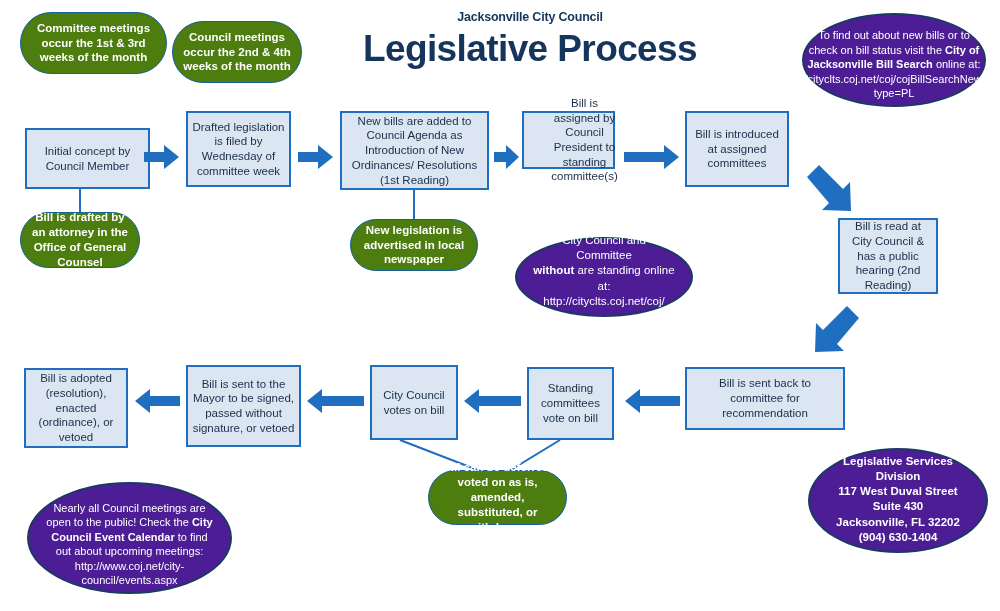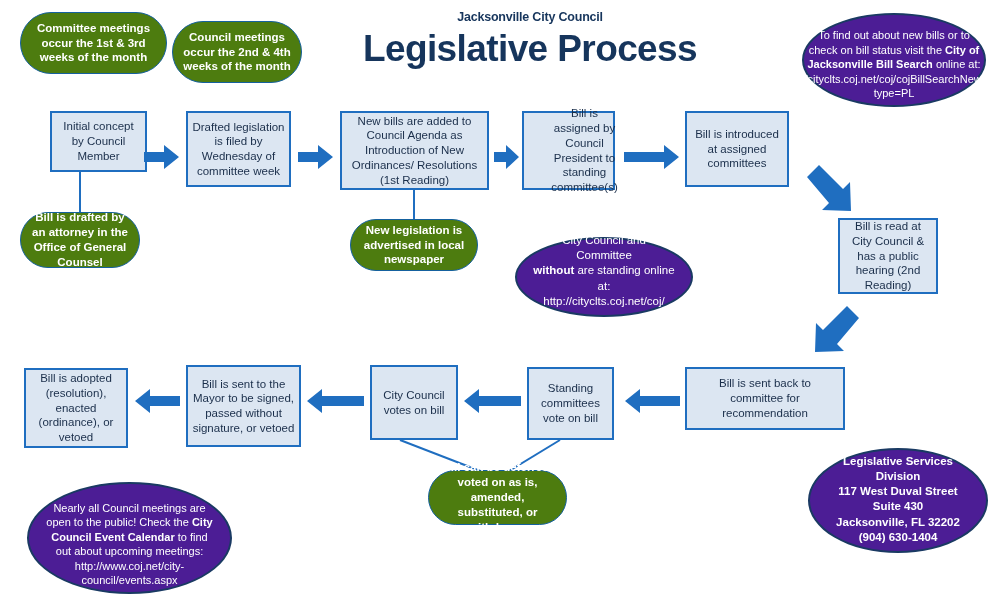--- a/index.html
+++ b/index.html
@@ -116,27 +116,27 @@
 
     <line x1="80" y1="172" x2="80" y2="212" stroke="#1f6ec0" stroke-width="2"></line>
 
     <line x1="414" y1="190" x2="414" y2="219" stroke="#1f6ec0" stroke-width="2"></line>
 
     <line x1="400" y1="440" x2="488" y2="474" stroke="#1f6ec0" stroke-width="2"></line>
 
     <line x1="560" y1="440" x2="504" y2="474" stroke="#1f6ec0" stroke-width="2"></line>
   </svg>
 
-  <div class="pbox" style="left:25px; top:111px; width:97px; height:61px;margin-left:25px;">Initial concept by Council Member</div>
+  <div class="pbox" style="left:25px; top:128px; width:125px; height:61px;">Initial concept by Council Member</div>
 
   <div class="pbox" style="left:186px; top:111px; width:105px; height:76px;">Drafted legislation is filed by Wednesday of committee week</div>
 
   <div class="pbox" style="left:340px; top:111px; width:149px; height:79px;text-align:center;">New bills are added to Council Agenda as Introduction of New Ordinances/ Resolutions (1st Reading)</div>
 
-  <div class="pbox" style="left:522px; top:111px; width:93px; height:79px;padding-left:36px;">Bill is assigned by Council President to standing committee(s)</div>
+  <div class="pbox" style="left:522px; top:111px; width:93px; height:58px;padding-left:36px;">Bill is assigned by Council President to standing committee(s)</div>
 
   <div class="pbox" style="left:685px; top:111px; width:104px; height:76px;">Bill is introduced at assigned committees</div>
 
   <div class="arrow" style="left:144px; top:144px;">
     <svg width="36" height="26" viewBox="0 0 36 26">
       <path d="M0,8 L20,8 L20,1 L35,13 L20,25 L20,18 L0,18 Z" fill="#1f6ec0"></path>
     </svg>
   </div>
   <div class="arrow" style="left:298px; top:144px;">
     <svg width="36" height="26" viewBox="0 0 36 26">

